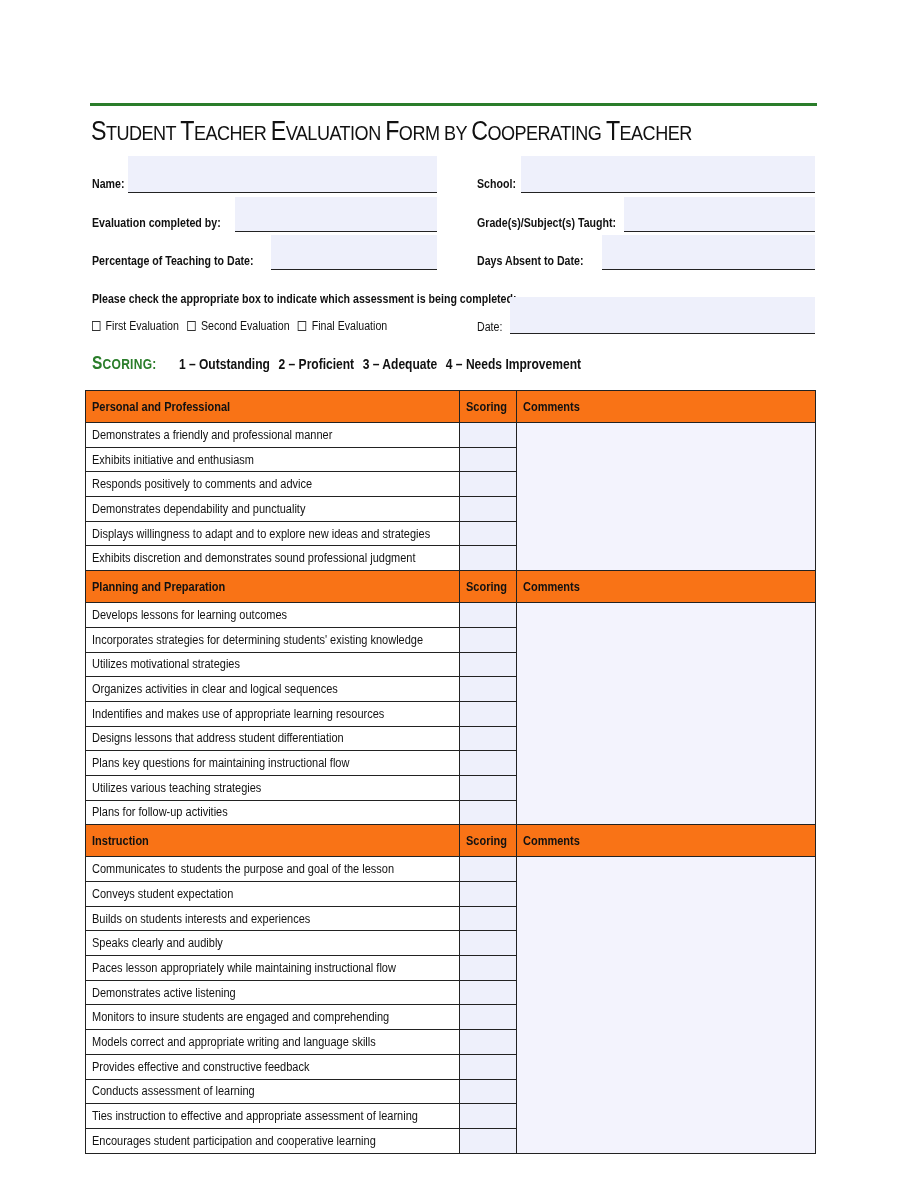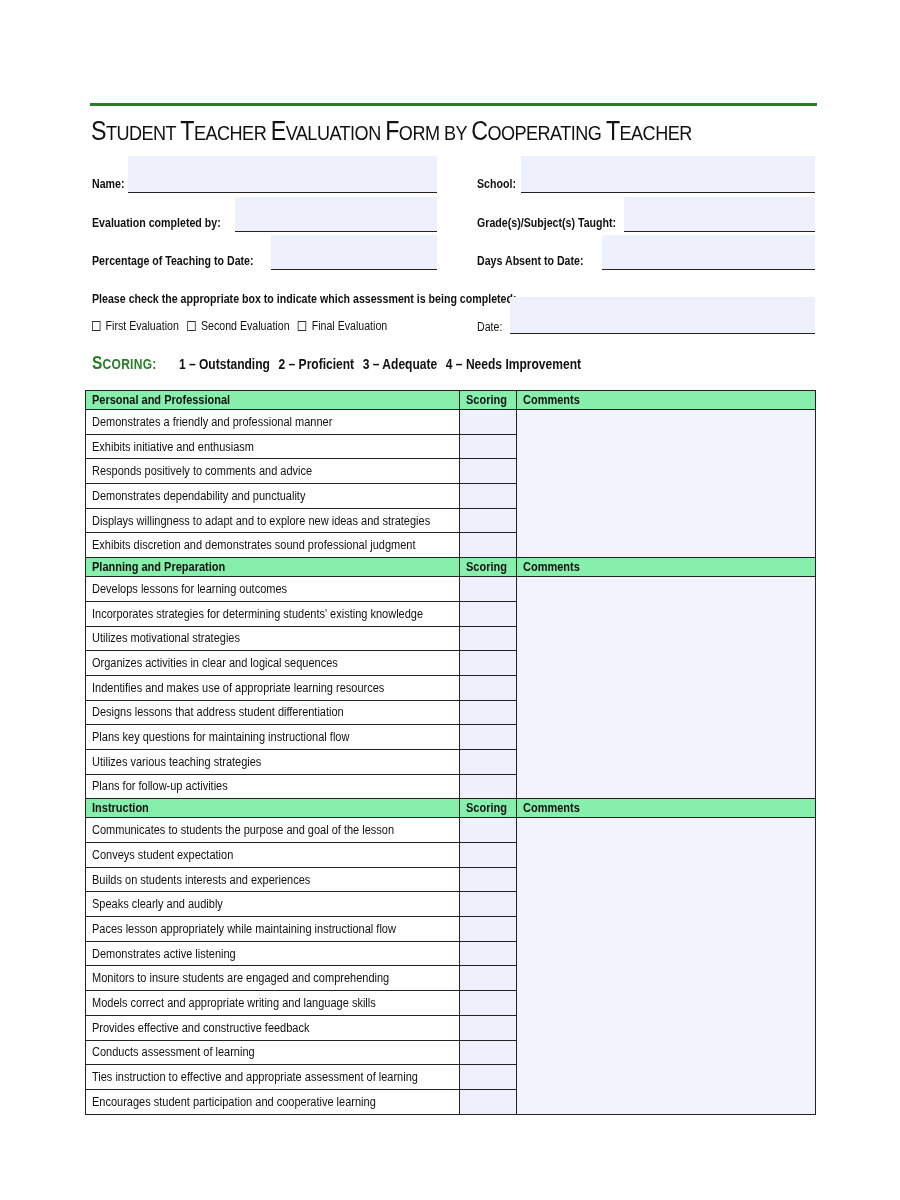--- a/index.html
+++ b/index.html
@@ -23,21 +23,21 @@
     .date-lbl { position: absolute; left: 477px; top: 304px; font-size: 12.5px; transform: scaleX(0.85); transform-origin: left center; }
 
     .scoring { position: absolute; left: 92px; top: 337px; display: flex; align-items: baseline; white-space: nowrap; transform: scaleX(0.86); transform-origin: left center; }
     .scoring .head { color: #2a7d2a; font-weight: bold; font-size: 18px; letter-spacing: 0.3px; margin-right: 26px; }
     .scoring .head .s2 { font-size: 14px; }
     .scoring .scale { font-weight: bold; font-size: 14px; margin-right: 10px; }
 
     table.eval { position: absolute; left: 85px; top: 374px; width: 730px; border-collapse: collapse; table-layout: fixed; }
     table.eval td { border: 1.5px solid #222; font-size: 12.5px; padding: 0 6px; height: 24.7px; vertical-align: middle; white-space: nowrap; overflow: hidden; }
     table.eval td .t { display: inline-block; transform: scaleX(0.88); transform-origin: left center; }
-    table.eval tr.sec td { background: #86efac; font-weight: bold; height: 19px; text-decoration: underline; }
+    table.eval tr.sec td { background: #f97316; font-weight: bold; height: 32px; text-decoration: underline; }
     table.eval td.score { background: #eef0fb; padding: 0; }
     table.eval td.comments { background: #f3f3fd; vertical-align: top; padding: 0; }
     table.eval td.score input, table.eval td.comments textarea { width: 100%; height: 100%; border: none; background: transparent; outline: none; resize: none; }
     col.c1 { width: 374px; } col.c2 { width: 57px; } col.c3 { width: 299px; }
   </style>
 </head>
 <body>
 
 <div class="page">
 

